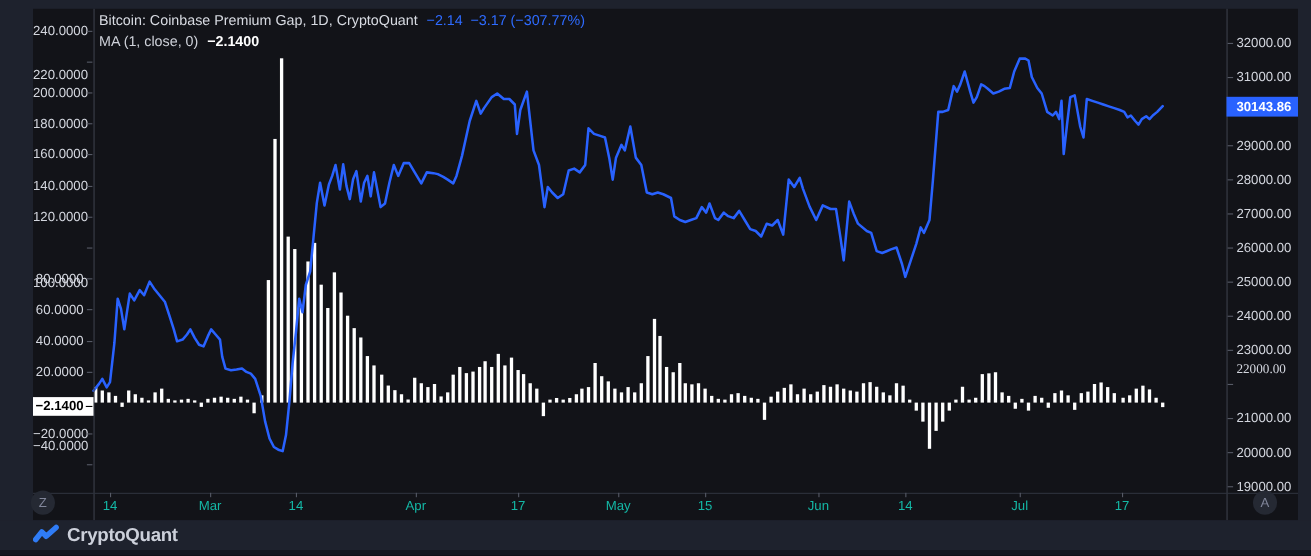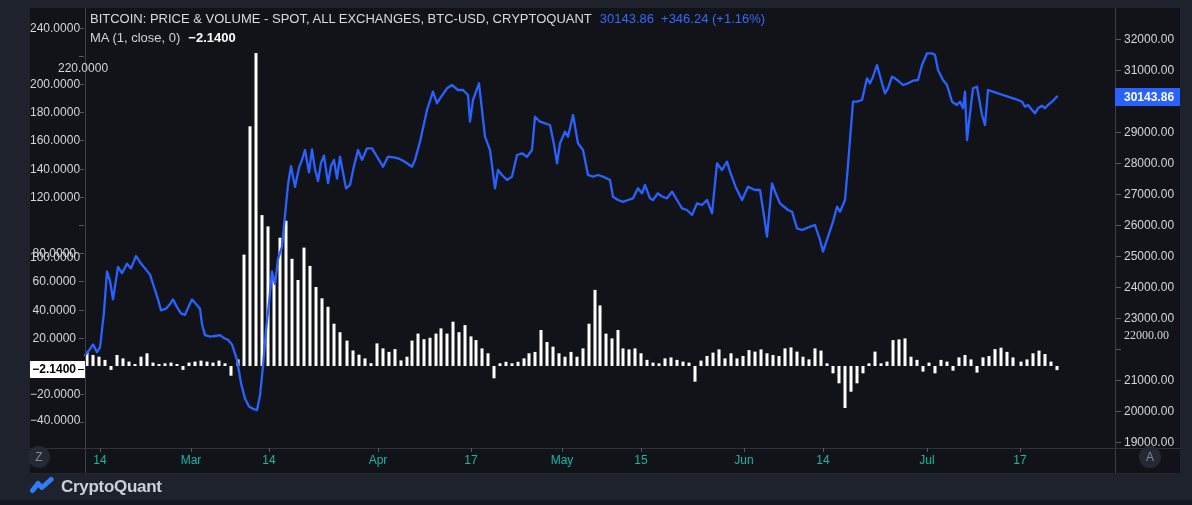--- a/index.html
+++ b/index.html
@@ -212,21 +212,21 @@
       <polyline points="85,355.2 90,349.0 93,344.4 97,352.1 100,347.4 104,311.8 107,271.5 110,280.8 113,299.4 118,266.9 122,273.1 127,263.8 131,268.4 136,256.0 140,262.2 145,268.4 150,274.6 154,287.0 158,299.4 161,310.3 166,308.7 170,304.1 173,299.4 177,307.1 181,313.4 185,314.9 189,305.6 192,299.4 196,304.1 200,308.7 202,324.2 205,335.1 210,336.6 215,336.0 220,335.1 224,338.1 228,339.7 232,344.4 237,359.9 241,383.1 245,398.6 249,406.4 253,408.8 257,410.1 260,395.5 263,366.1 266,330.4 269,302.5 272,271.5 275,283.9 278,259.1 282,246.7 285,215.7 288,184.7 291,166.1 295,186.9 299,167.7 302,159.9 305,150.0 309,172.3 312,149.4 315,169.2 318,181.0 321,163.0 324,155.6 328,183.2 331,166.1 334,159.9 337,178.5 340,156.7 346,188.3 350,185.0 354,166.1 358,150.0 362,159.9 367,148.3 372,148.3 377,156.7 383,166.7 388,156.7 394,157.4 398,158.3 403,160.8 407,163.3 412,166.7 415,159.9 420,141.7 427,110.0 433,91.7 437,103.3 440,98.3 447,88.3 452,85.0 458,90.0 463,90.0 468,95.0 470,121.7 473,100.0 479,83.3 485,136.7 490,150.0 495,188.3 498,170.0 502,175.0 507,180.0 512,176.6 517,155.0 522,153.3 527,156.7 532,150.0 535,116.7 540,121.7 545,123.3 550,125.0 554,144.4 557,163.3 560,143.3 565,131.7 568,136.7 573,115.0 578,143.3 583,150.0 588,175.0 593,176.6 598,175.0 603,176.6 610,180.0 613,196.7 618,200.0 623,201.8 628,200.0 633,198.3 638,188.3 642,193.3 645,185.0 650,198.3 653,200.0 658,193.3 662,196.5 667,198.3 672,191.7 677,200.0 682,208.3 687,210.0 692,215.0 697,203.4 702,205.0 707,200.0 712,213.3 717,163.3 722,170.0 727,161.7 730,171.7 736,187.8 742,200.0 748,186.7 755,190.0 760,190.0 764,215.7 767,236.7 772,183.3 776,194.0 780,203.3 788,210.0 792,211.7 797,228.3 802,230.0 806,228.4 810,226.7 815,225.0 820,240.0 823,251.7 828,236.7 833,221.7 837,206.7 840,211.7 845,200.0 848,165.0 853,101.7 857,101.7 862,100.0 867,78.3 870,83.3 873,76.7 877,65.0 882,83.3 885,93.3 888,88.3 892,76.7 895,78.3 898,80.7 903,85.0 908,83.3 913,80.7 918,80.0 922,65.0 927,53.3 932,53.3 935,55.0 938,70.0 943,80.0 947,85.0 952,101.7 957,105.0 960,101.7 963,108.3 965,91.7 967,140.0 970,113.4 973,88.3 977,86.7 982,115.0 985,125.0 988,90.0 993,91.7 998,93.3 1003,95.0 1008,96.7 1013,98.3 1018,100.0 1022,101.7 1025,106.7 1028,105.0 1032,110.0 1035,113.3 1038,108.3 1042,105.7 1045,108.3 1048,105.0 1052,101.7 1057,96.5" fill="none" stroke="#2962ff" stroke-width="2.3" stroke-linejoin="round" stroke-linecap="round"></polyline>
     </svg>
 
   <div class="vline" style="left:85px;"></div>
   <div class="vline" style="left:1115px;"></div>
   <div class="hline"></div>
 
   <div id="left-axis">
       <div class="axis-label left-lab" style="top: 20.6px;">240.0000</div>
       <div class="tickdash" style="left: 79px; top: 27.6px;"></div>
-      <div class="axis-label left-lab" style="top: 61px; margin-left: 28px;">220.0000</div>
+      <div class="axis-label left-lab" style="top: 61px;">220.0000</div>
       <div class="tickdash" style="left: 79px; top: 55.8px;"></div>
       <div class="axis-label left-lab" style="top: 77px;">200.0000</div>
       <div class="tickdash" style="left: 79px; top: 84px;"></div>
       <div class="axis-label left-lab" style="top: 105.2px;">180.0000</div>
       <div class="tickdash" style="left: 79px; top: 112.2px;"></div>
       <div class="axis-label left-lab" style="top: 133.4px;">160.0000</div>
       <div class="tickdash" style="left: 79px; top: 140.4px;"></div>
       <div class="axis-label left-lab" style="top: 161.6px;">140.0000</div>
       <div class="tickdash" style="left: 79px; top: 168.6px;"></div>
       <div class="axis-label left-lab" style="top: 189.8px;">120.0000</div>
@@ -236,21 +236,21 @@
       <div class="axis-label left-lab" style="top: 246.2px;">80.0000</div>
       <div class="tickdash" style="left: 79px; top: 253.2px;"></div>
       <div class="axis-label left-lab" style="top: 274.4px;">60.0000</div>
       <div class="tickdash" style="left: 79px; top: 281.4px;"></div>
       <div class="axis-label left-lab" style="top: 302.6px;">40.0000</div>
       <div class="tickdash" style="left: 79px; top: 309.6px;"></div>
       <div class="axis-label left-lab" style="top: 330.8px;">20.0000</div>
       <div class="tickdash" style="left: 79px; top: 337.8px;"></div>
       <div class="axis-label left-lab" style="top: 387.2px;">−20.0000</div>
       <div class="tickdash" style="left: 79px; top: 394.2px;"></div>
-      <div class="axis-label left-lab" style="top: 413px;">−40.0000</div>
+      <div class="axis-label left-lab" style="top: 398px;">−40.0000</div>
       <div class="tickdash" style="left: 79px; top: 422.4px;"></div>
     </div>
   <div id="right-axis">
       <div class="axis-label right-lab" style="top: 32px;">32000.00</div>
       <div class="tickdash" style="left: 1116px; top: 39px;"></div>
       <div class="axis-label right-lab" style="top: 63px;">31000.00</div>
       <div class="tickdash" style="left: 1116px; top: 70px;"></div>
       <div class="axis-label right-lab" style="top: 125px;">29000.00</div>
       <div class="tickdash" style="left: 1116px; top: 132px;"></div>
       <div class="axis-label right-lab" style="top: 156px;">28000.00</div>
@@ -293,21 +293,21 @@
       <div class="x-tick" style="left: 744px;"></div>
       <div class="x-lab" style="left: 823px;">14</div>
       <div class="x-tick" style="left: 823px;"></div>
       <div class="x-lab" style="left: 927px;">Jul</div>
       <div class="x-tick" style="left: 927px;"></div>
       <div class="x-lab" style="left: 1020px;">17</div>
       <div class="x-tick" style="left: 1020px;"></div>
     </div>
 
   <div class="legend">
-    <div class="row"><span>BITCOIN: PRICE &amp; VOLUME - SPOT, ALL EXCHANGES, BTC-USD, CRYPTOQUANT</span><span class="blue"><span>30143.86</span><span class="gap">+346.24 (+1.16%)</span></span></div>
+    <div class="row"><span>Bitcoin: Coinbase Premium Gap, 1D, CryptoQuant</span><span class="blue"><span>−2.14</span><span class="gap">−3.17 (−307.77%)</span></span></div>
     <div class="row"><span class="ma-lab">MA (1, close, 0)</span><span class="ma-val">−2.1400</span></div>
   </div>
 
   <div class="left-tag" id="left-tag" style="top: 360.517px;"><span>−2.1400</span><span class="dash"></span></div>
   <div class="price-tag" id="price-tag" style="top: 87.5403px;">30143.86</div>
 
   <div class="circ-btn" style="left:28px;top:446px;">Z</div>
   <div class="circ-btn" style="left:1139px;top:446px;">A</div>
 
   <div class="footer"></div>

